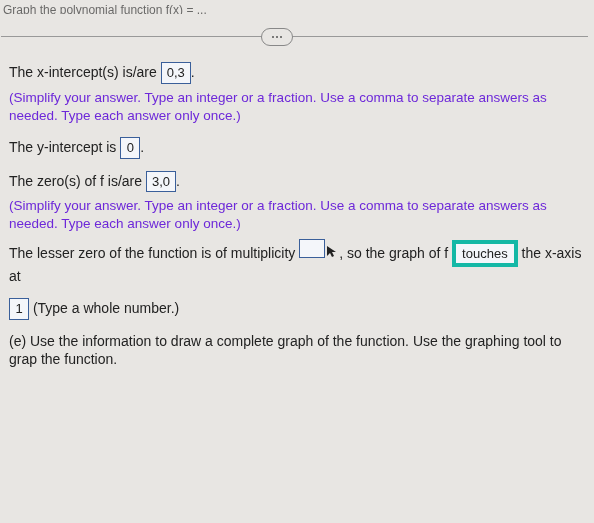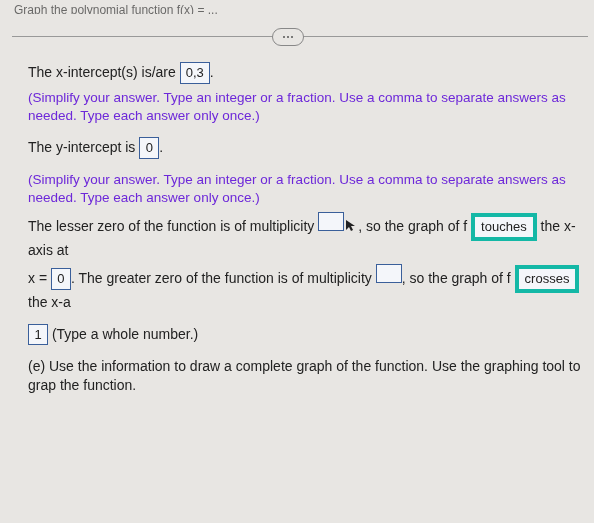--- a/index.html
+++ b/index.html
@@ -9,21 +9,21 @@
     font-size: 14px;
     color: #222;
     background: #e8e6e3;
     width: 594px;
     height: 523px;
     overflow: hidden;
     box-sizing: border-box;
   }
   .page {
     position: relative;
-    padding: 0 6px 0 12px;
+    padding: 0 6px 0 1px;
     line-height: 1.35;
   }
   .topcut {
     font-size: 12px;
     color: #333;
     padding: 2px 0 0 2px;
     height: 12px;
     overflow: hidden;
     filter: blur(0.5px);
     opacity: 0.7;
@@ -56,21 +56,21 @@
     gap: 2px;
     cursor: pointer;
   }
   .pill .dot {
     width: 2px;
     height: 2px;
     background: #555;
     border-radius: 50%;
   }
   .block {
-    margin: 8px 0 12px 16px;
+    margin: 8px 0 12px 8px;
   }
   .ans {
     display: inline-block;
     border: 1px solid #3a5f9a;
     background: #f4f6fa;
     padding: 1px 5px;
     font-size: 13px;
     min-width: 8px;
     text-align: center;
     vertical-align: baseline;
@@ -122,31 +122,31 @@
   </div>
 
   <div class="block">
     <div class="row">
       <span>The y-intercept is </span><span class="ans">0</span><span>.</span>
     </div>
   </div>
 
   <div class="block">
 
+    <div class="row mt10">
+      <span>The zero(s) of f is/are </span><span class="ans">3,0</span><span>.</span>
+    </div>
     <div class="instr">(Simplify your answer. Type an integer or a fraction. Use a comma to separate answers as needed. Type each answer only once.)</div>
 
     <div class="row mt10">
       <span>The lesser zero of the function is of multiplicity </span><span class="ans empty"></span><span class="cursor-icon"><svg width="14" height="14" viewBox="0 0 14 14">
             <path d="M2 2 L2 12 L5 9 L7 13 L9 12 L7 8 L11 8 Z" fill="#222"></path>
           </svg></span><span>, so the graph of f </span><span class="select-box">touches</span><span> the x-axis at</span>
     </div>
 
-    <div class="row mt6">
-      <span>x = </span><span class="ans">0</span><span>. The greater zero of the function is of multiplicity </span><span class="ans empty"></span><span>, so the graph of f </span><span class="select-box">crosses</span><span> the x-a</span>
-    </div>
 
   </div>
 
   <div class="block">
     <div class="row mt10">
       <span class="ans">1</span><span> (Type a whole number.)</span>
     </div>
   </div>
 
   <div class="block">

